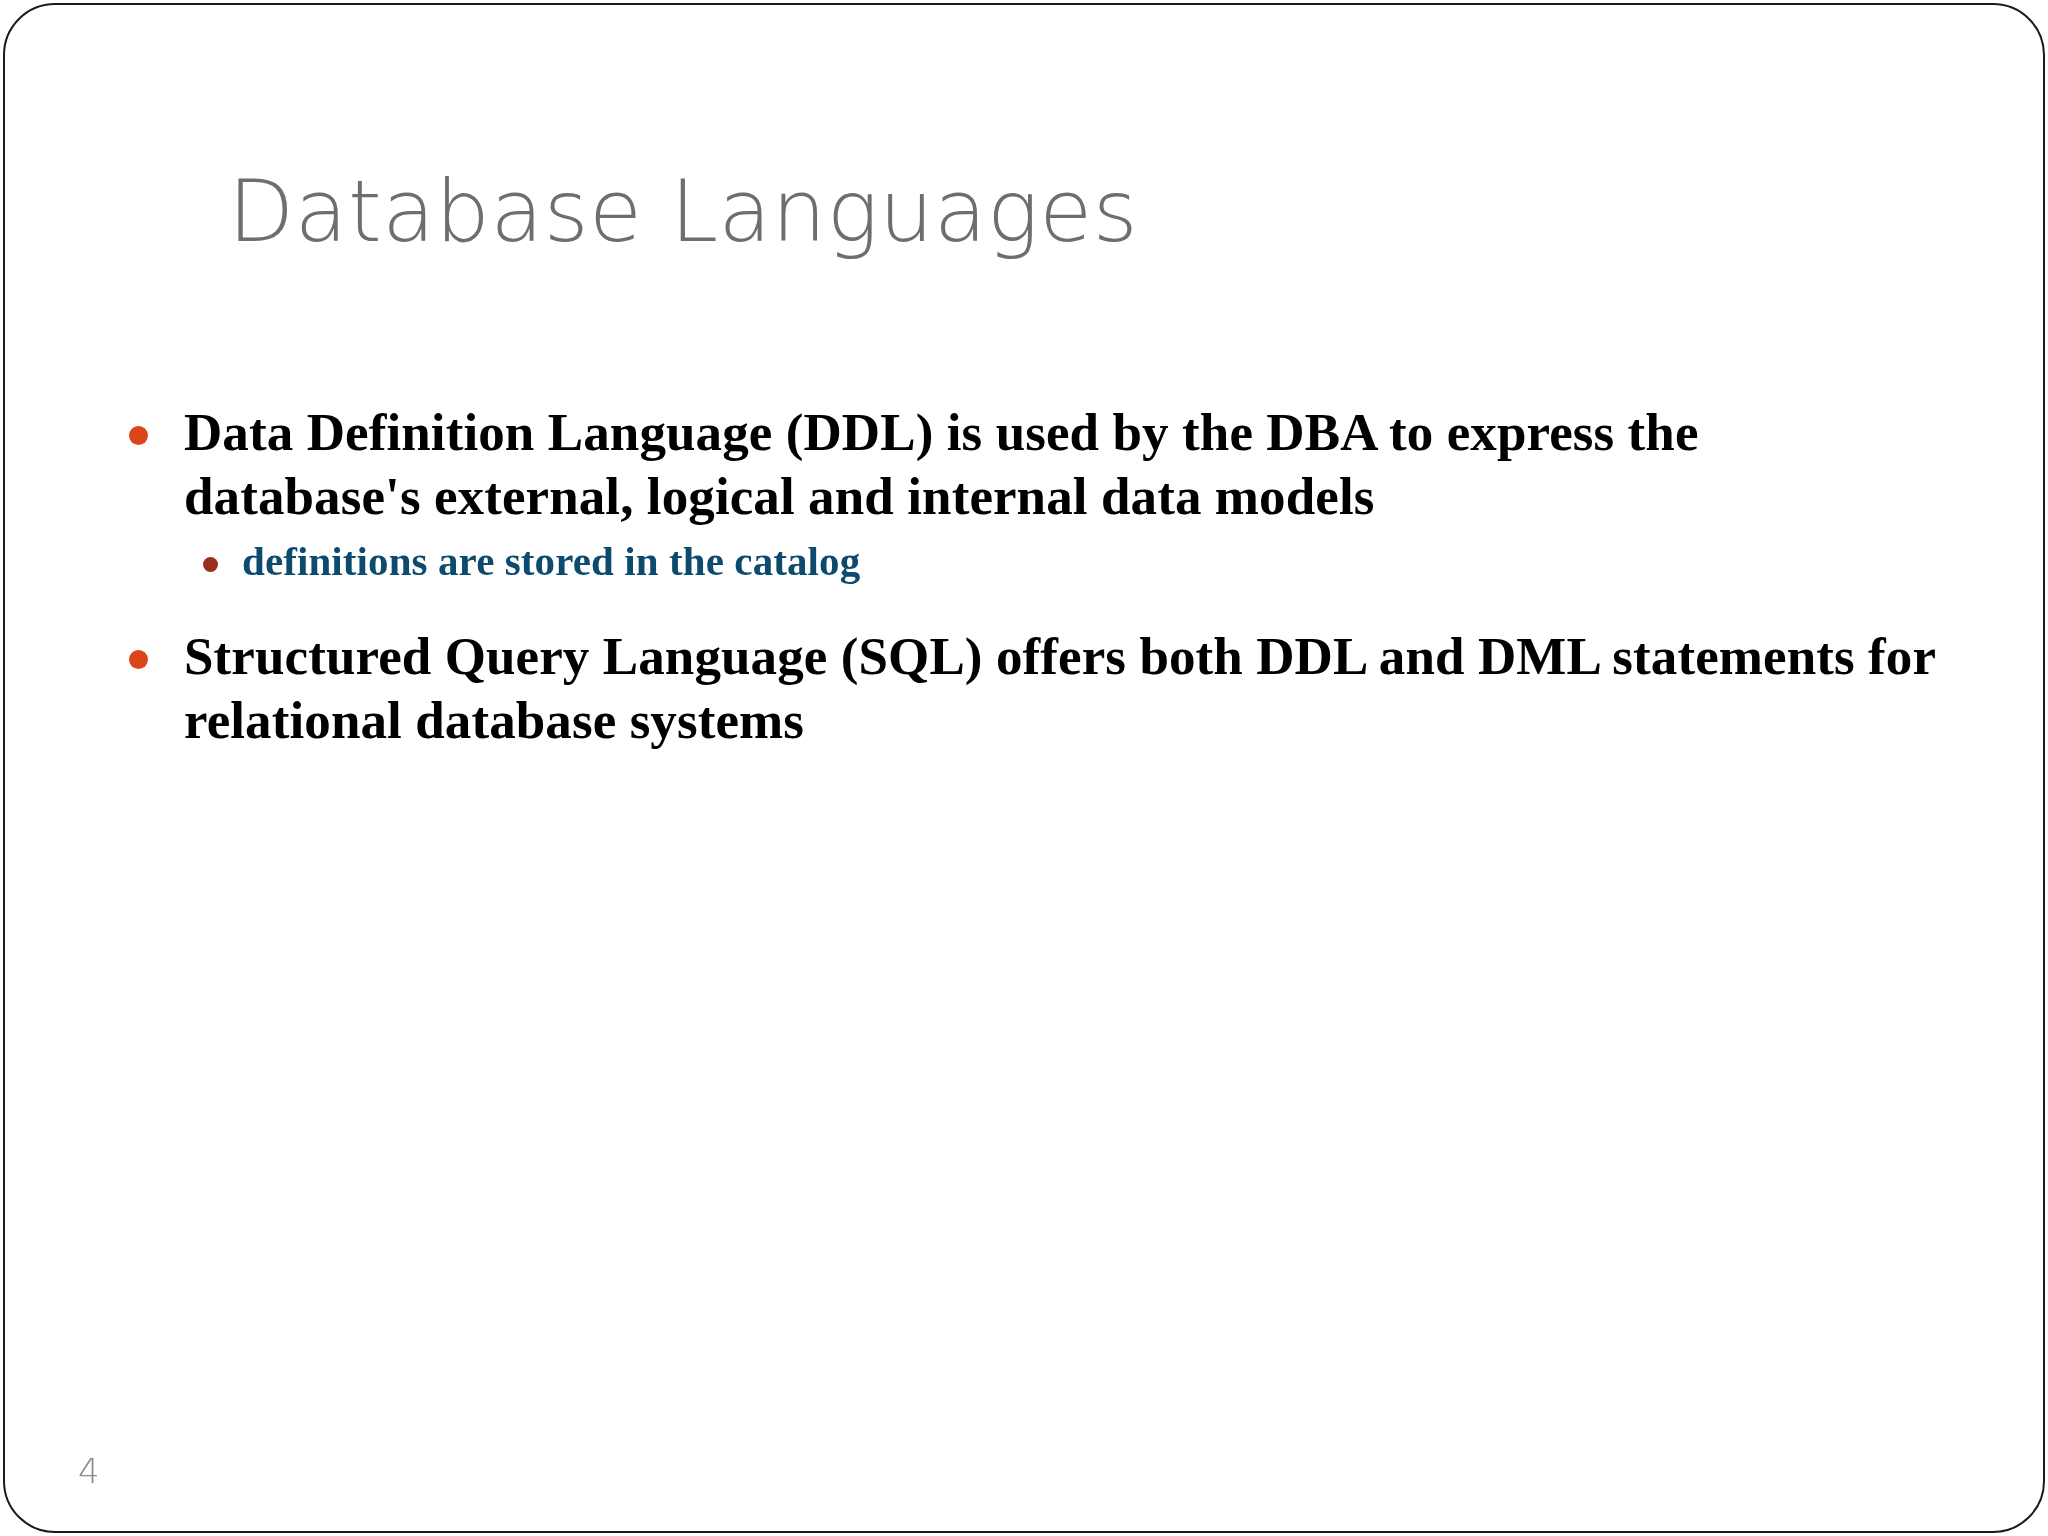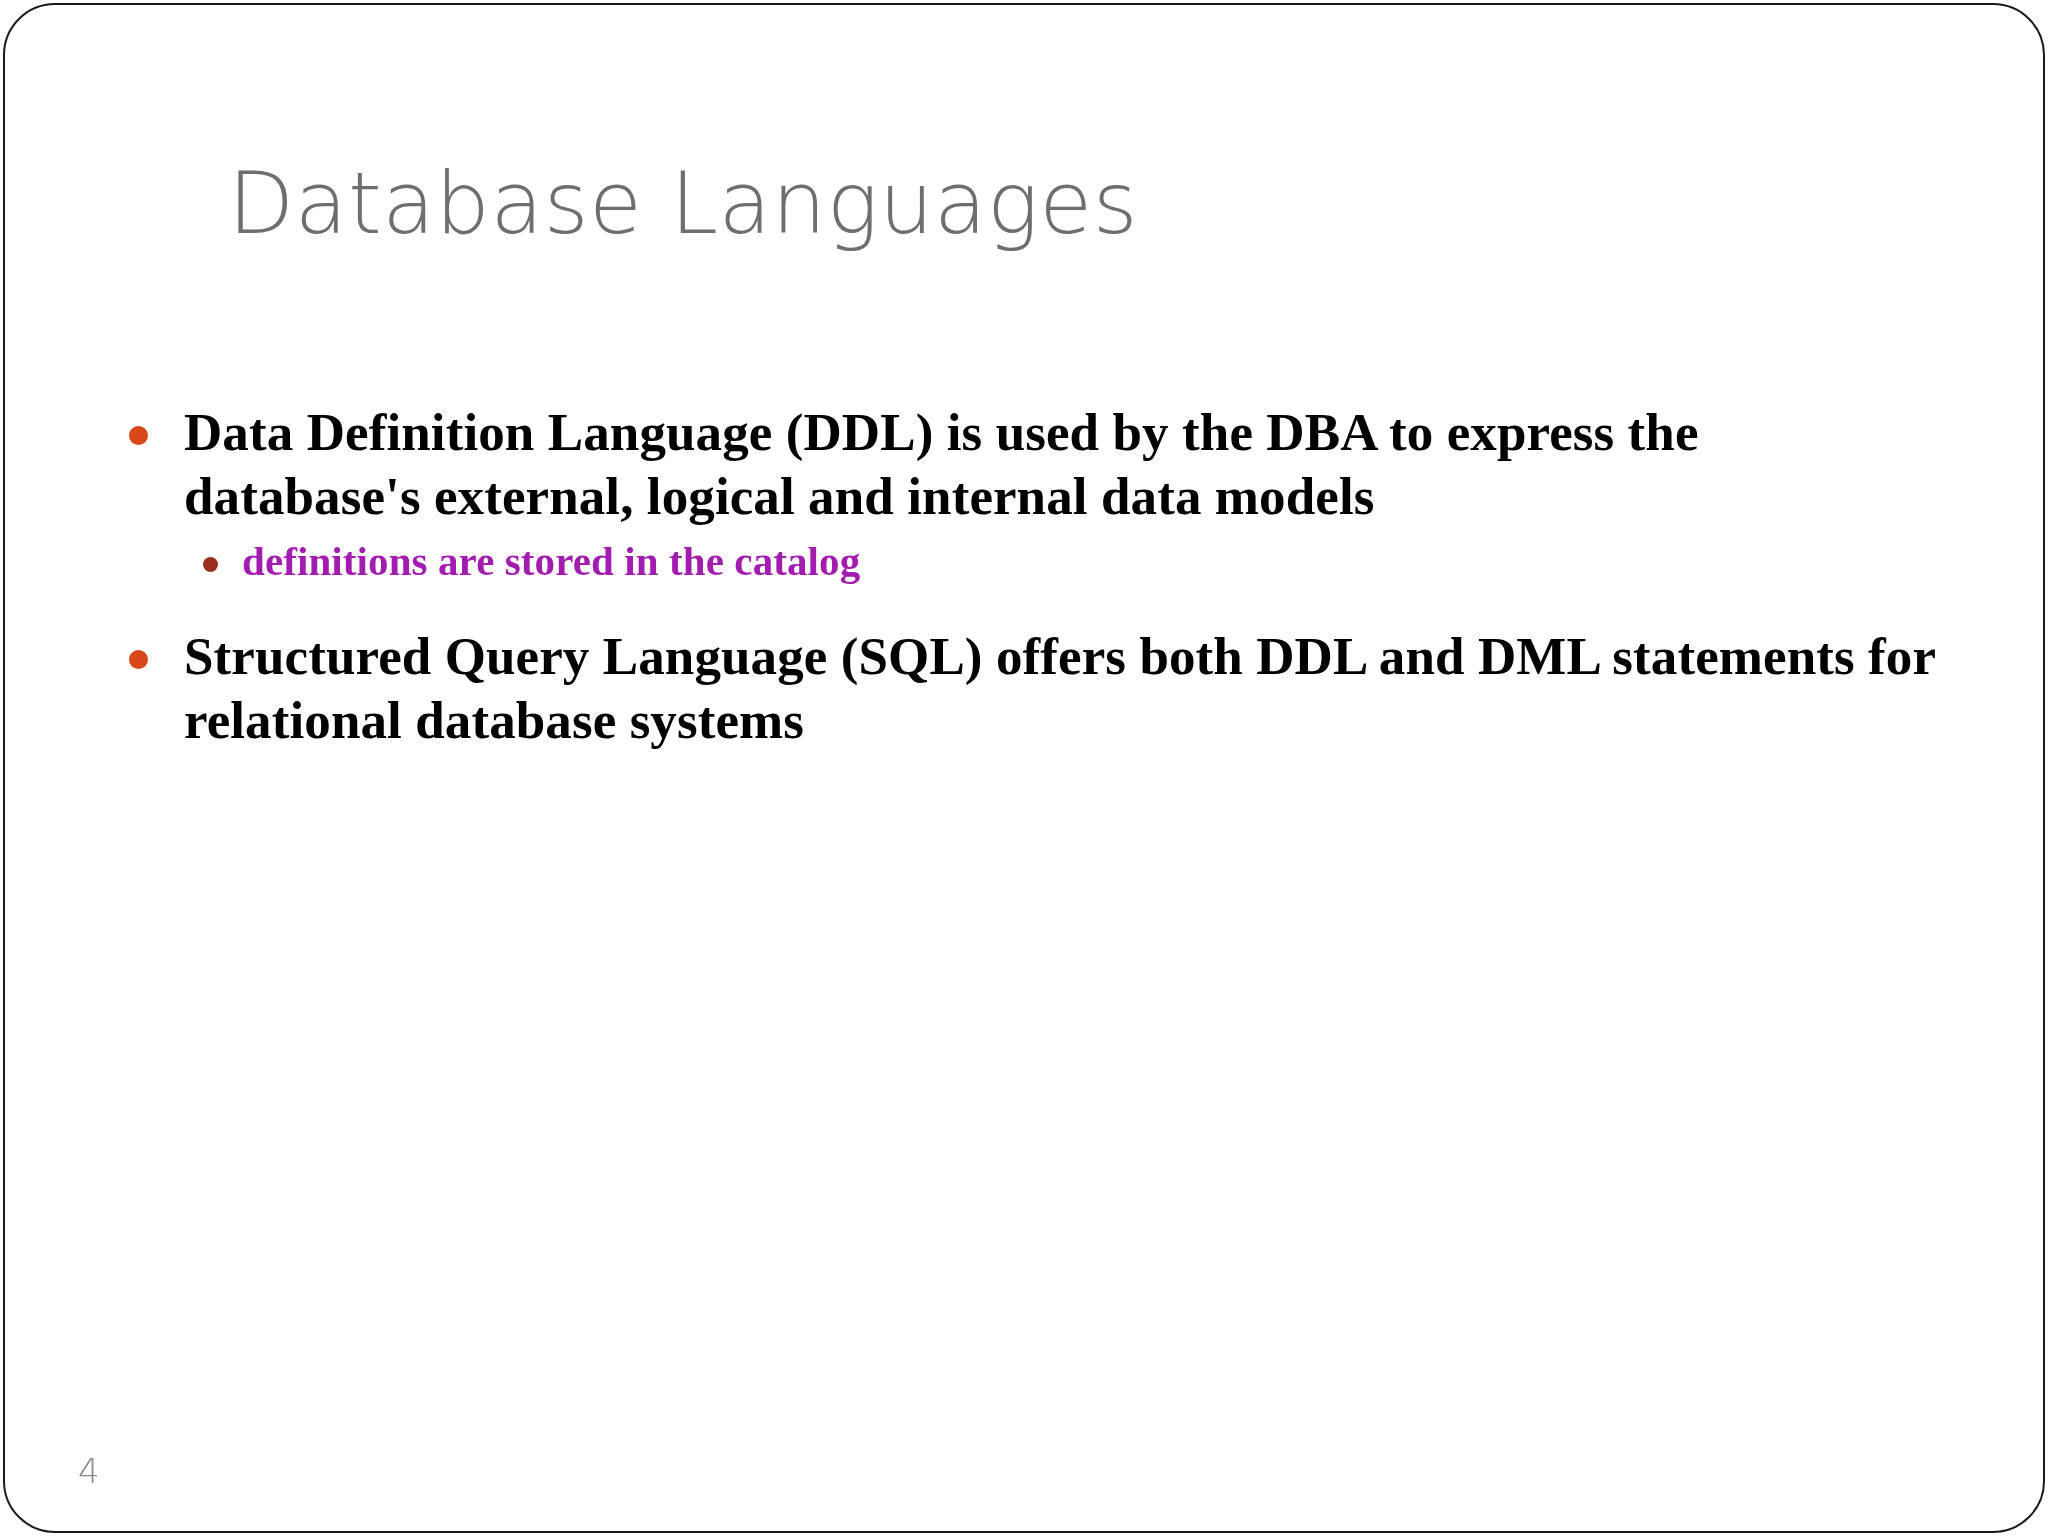--- a/index.html
+++ b/index.html
@@ -32,21 +32,21 @@
     border: 2px solid #1a1a1a;
     border-radius: 52px;
     box-sizing: border-box;
     pointer-events: none;
   }
 
   
   .title {
     position: absolute;
     left: 228px;
-    top: 158px;
+    top: 166px;
     width: 1650px;
     color: #6E6E6E;
     font-family: "DejaVu Sans", sans-serif;
     font-weight: 300;
     font-size: 86px;
     line-height: 1.05;
     letter-spacing: 0.5px;
     white-space: nowrap;
   }
 
@@ -80,21 +80,21 @@
     background: #D9461A;
   }
 
   .bullet-l2 {
     position: relative;
     padding-left: 124px;
     margin: 8px 0 8px 0;
     font-family: "Liberation Serif", serif;
     font-size: 41px;
     line-height: 1.25;
-    color: #a21caf;
+    color: #0c4a6e;
     letter-spacing: 0.1px;
   }
 
   .bullet-l2 > .dot {
     position: absolute;
     left: 85px;
     top: 21px;
     width: 15px;
     height: 15px;
     border-radius: 50%;

